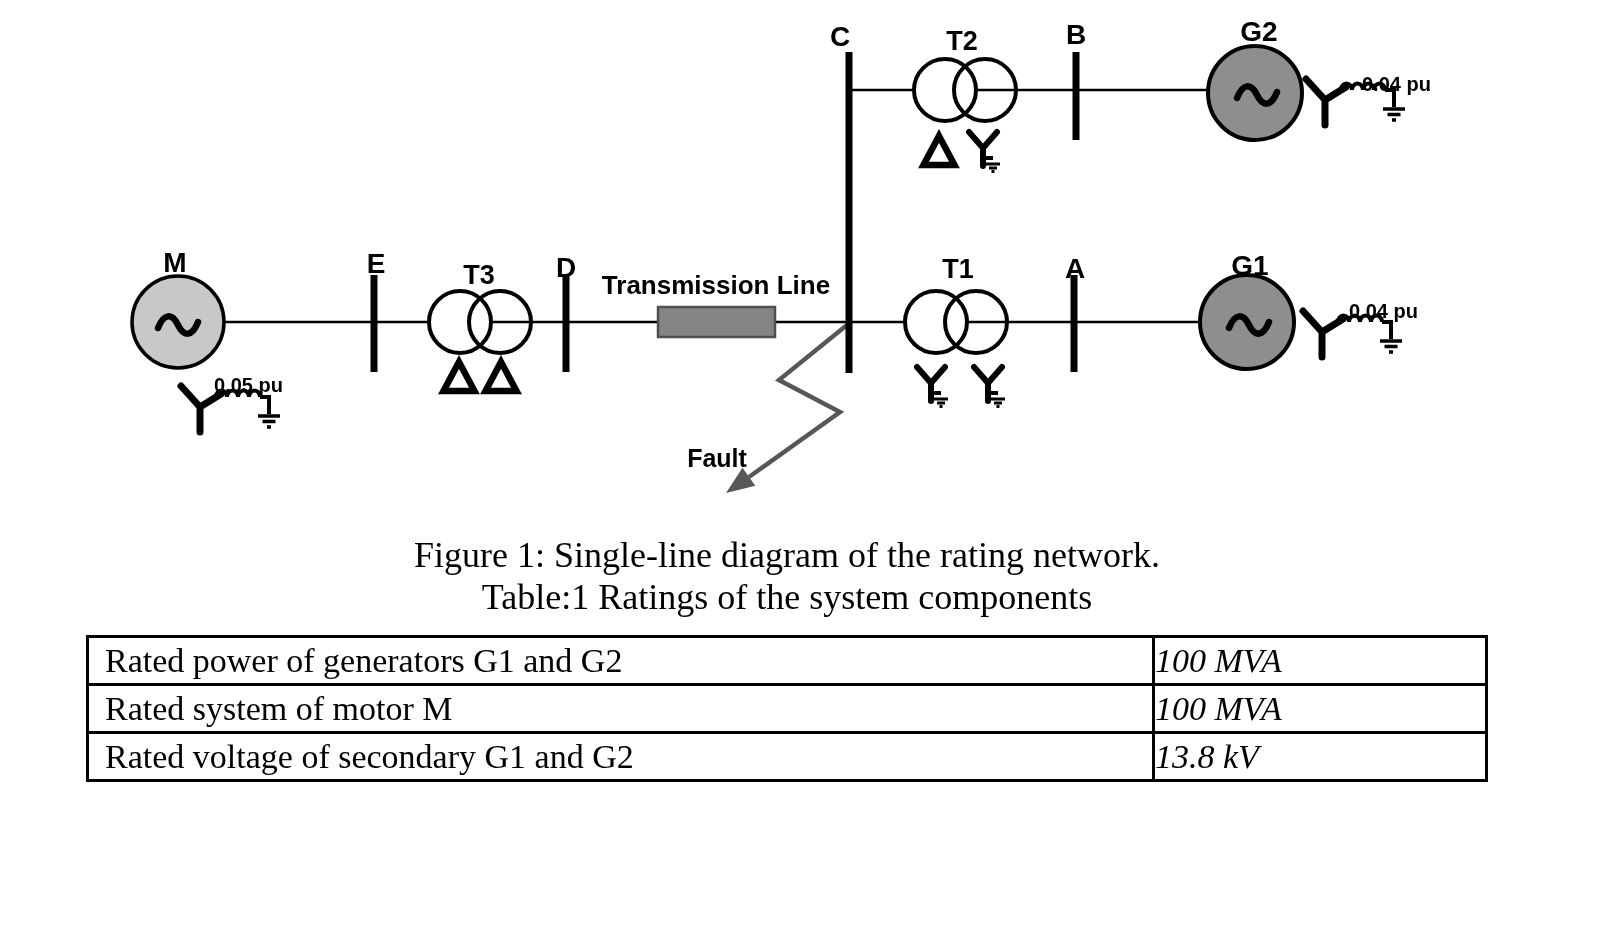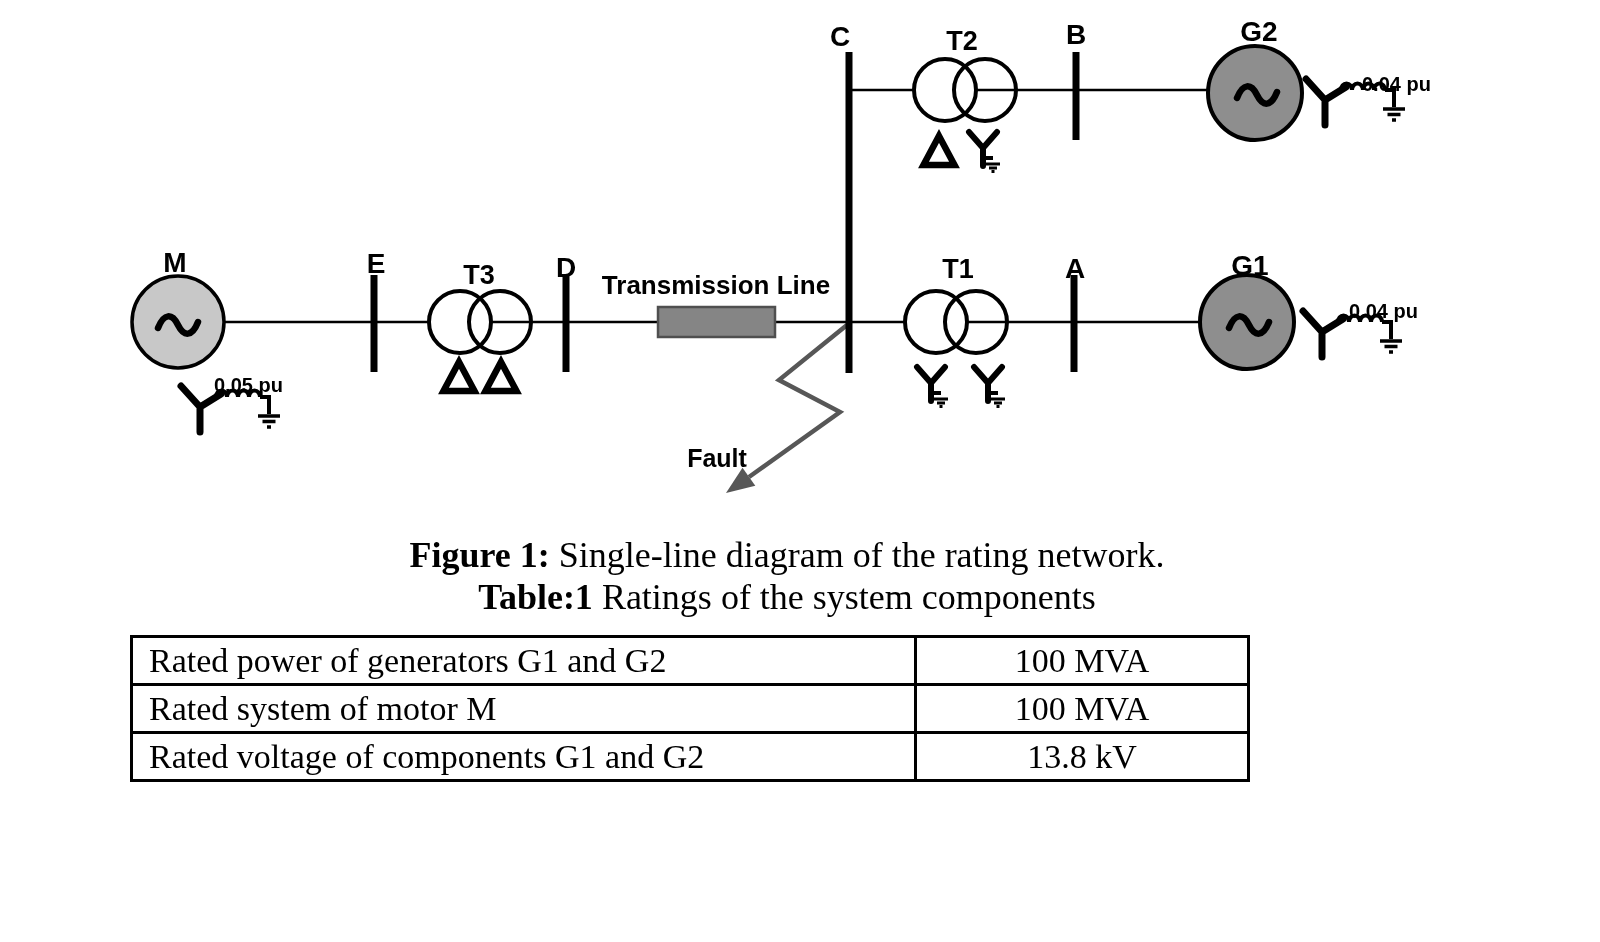--- a/index.html
+++ b/index.html
@@ -20,43 +20,42 @@
   .lbl-fault{ font-family:"Liberation Sans",sans-serif; font-weight:bold; font-size:25px; fill:#000; }
 
   .caption, .table-title {
     position:absolute; left:86px; width:1402px;
     text-align:center;
     font-family:"Liberation Serif", serif;
     font-size:36px; color:#000; white-space:nowrap;
   }
   .caption     { top:534px; }
   .table-title { top:576px; }
-  .caption .bold, .table-title .bold { font-weight:bold;margin-top:48px; }
+  .caption .bold, .table-title .bold { font-weight:normal;margin-top:48px; }
 
   table.ratings {
     position:absolute; left:86px; top:635px;
-    width:1120px;
+    width:1402px;
     border-collapse:collapse;
     table-layout:fixed;
     font-family:"Liberation Serif", serif;
     font-size:34px; color:#000;
     background:#fff;
-    margin-left:44px;
   }
   table.ratings td {
     border:3px solid #000;
     height:45px;
     padding:0 0 0 16px;
     line-height:1.05;
     white-space:nowrap; overflow:hidden;
   }
   table.ratings td.val {
     width:330px;
-    text-align:center;
     padding:0;
+    font-style:italic;
   }
 </style>
 </head>
 <body>
 
 <svg id="diagram" width="1600" height="512" viewBox="0 0 1600 512" xmlns="http://www.w3.org/2000/svg">
 
   <defs>
 
     <g id="gnd-reactor">
@@ -152,17 +151,17 @@
   <tbody>
     <tr>
       <td>Rated power of generators G1 and G2</td>
       <td class="val">100 MVA</td>
     </tr>
     <tr>
       <td>Rated system of motor M</td>
       <td class="val">100 MVA</td>
     </tr>
     <tr>
-      <td>Rated voltage of components G1 and G2</td>
+      <td>Rated voltage of secondary G1 and G2</td>
       <td class="val">13.8 kV</td>
     </tr>
   </tbody>
 </table>
 
 </body></html>

